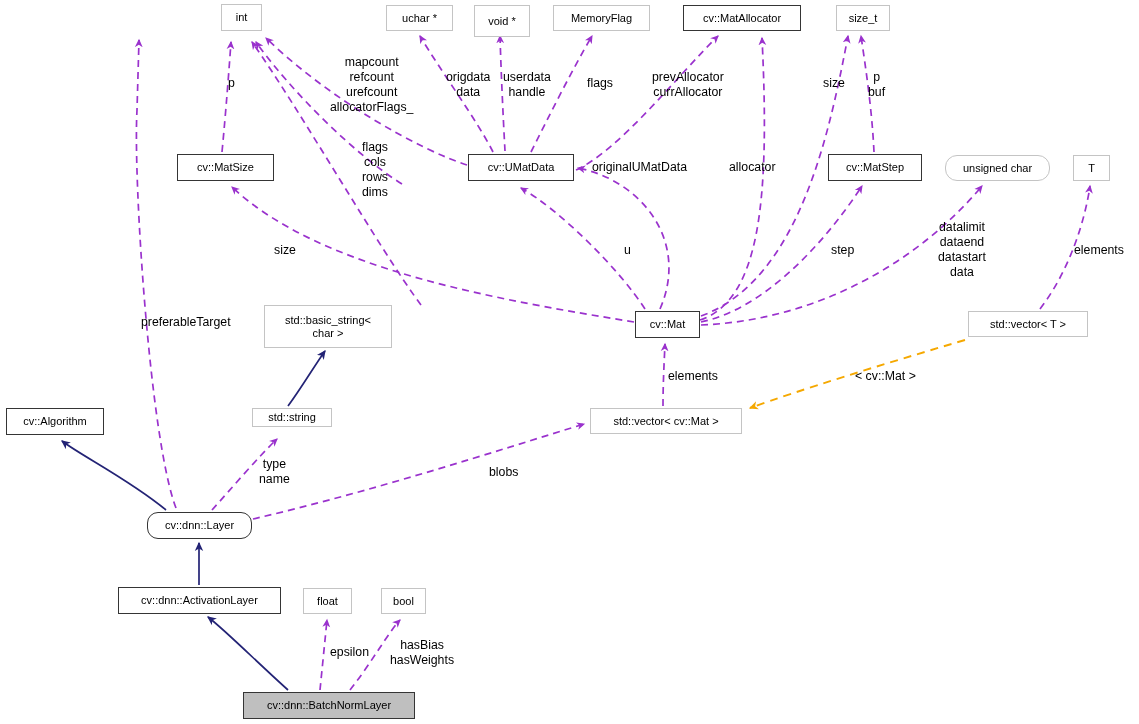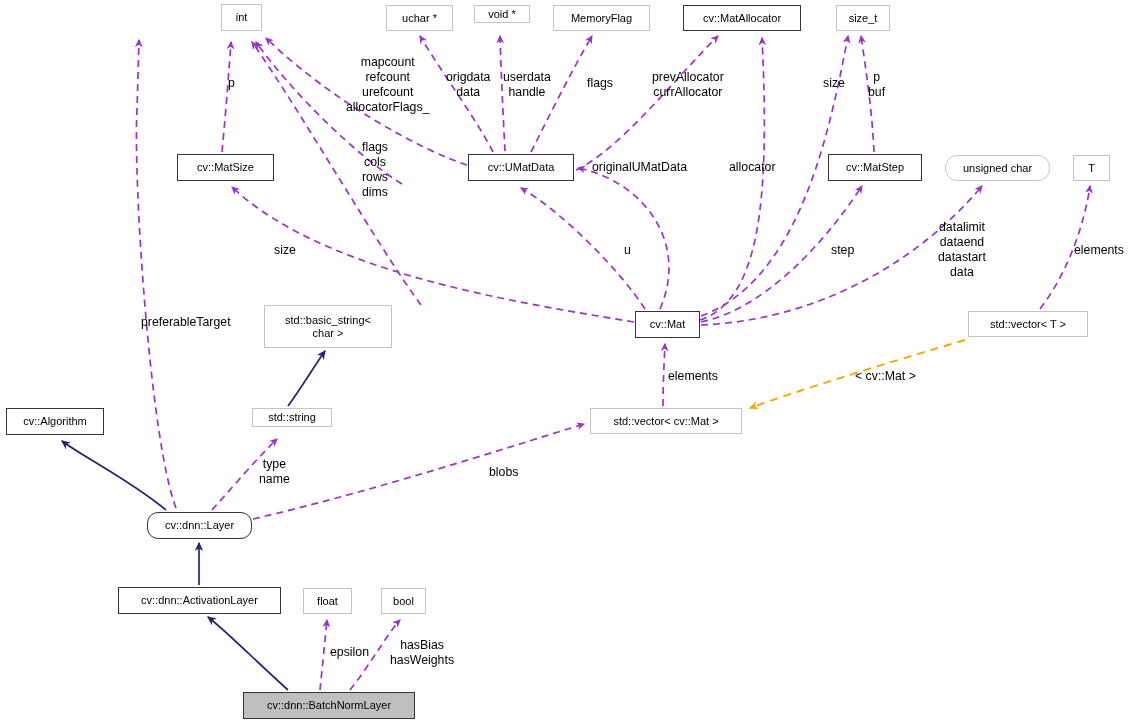--- a/index.html
+++ b/index.html
@@ -68,21 +68,21 @@
     </g>
 
     <g stroke="#f5a800" stroke-width="1.9" fill="none" stroke-dasharray="8,6" marker-end="url(#ah-orange)">
       <path d="M965,340 C880,365 800,390 750,408"></path>
     </g>
   </svg>
 
   <div id="nodes">
       <div class="node thin" style="left: 221px; top: 4px; width: 41px; height: 27px;">int</div>
       <div class="node thin" style="left: 386px; top: 5px; width: 67px; height: 26px;">uchar *</div>
-      <div class="node thin" style="left: 474px; top: 5px; width: 56px; height: 18px;">void *</div>
+      <div class="node thin" style="left: 474px; top: 5px; width: 56px; height: 32px;">void *</div>
       <div class="node thin" style="left: 553px; top: 5px; width: 97px; height: 26px;">MemoryFlag</div>
       <div class="node thick" style="left: 683px; top: 5px; width: 118px; height: 26px;">cv::MatAllocator</div>
       <div class="node thin" style="left: 836px; top: 5px; width: 54px; height: 26px;">size_t</div>
       <div class="node thick" style="left: 177px; top: 154px; width: 97px; height: 27px;">cv::MatSize</div>
       <div class="node thick" style="left: 468px; top: 154px; width: 106px; height: 27px;">cv::UMatData</div>
       <div class="node thick" style="left: 828px; top: 154px; width: 94px; height: 27px;">cv::MatStep</div>
       <div class="node thin" style="left: 945px; top: 155px; width: 105px; height: 26px; border-radius: 12px;">unsigned char</div>
       <div class="node thin" style="left: 1073px; top: 155px; width: 37px; height: 26px;">T</div>
       <div class="node thin" style="left: 264px; top: 305px; width: 128px; height: 43px;">std::basic_string&lt;
 char &gt;</div>
@@ -92,21 +92,21 @@
       <div class="node thin" style="left: 252px; top: 408px; width: 80px; height: 19px;">std::string</div>
       <div class="node thin" style="left: 590px; top: 408px; width: 152px; height: 26px;">std::vector&lt; cv::Mat &gt;</div>
       <div class="node thick" style="left: 147px; top: 512px; width: 105px; height: 27px; border-radius: 11px;">cv::dnn::Layer</div>
       <div class="node thick" style="left: 118px; top: 587px; width: 163px; height: 27px;">cv::dnn::ActivationLayer</div>
       <div class="node thin" style="left: 303px; top: 588px; width: 49px; height: 26px;">float</div>
       <div class="node thin" style="left: 381px; top: 588px; width: 45px; height: 26px;">bool</div>
       <div class="node thick filled" style="left: 243px; top: 692px; width: 172px; height: 27px;">cv::dnn::BatchNormLayer</div>
     </div>
   <div id="labels">
       <div class="elabel el-left" style="left: 228px; top: 76px;">p</div>
-      <div class="elabel" style="left: 330px; top: 55px; margin-left: 16px;">mapcount
+      <div class="elabel" style="left: 330px; top: 55px;">mapcount
 refcount
 urefcount
 allocatorFlags_</div>
       <div class="elabel" style="left: 446px; top: 70px;">origdata
 data</div>
       <div class="elabel" style="left: 503px; top: 70px;">userdata
 handle</div>
       <div class="elabel" style="left: 587px; top: 76px;">flags</div>
       <div class="elabel" style="left: 652px; top: 70px;">prevAllocator
 currAllocator</div>

